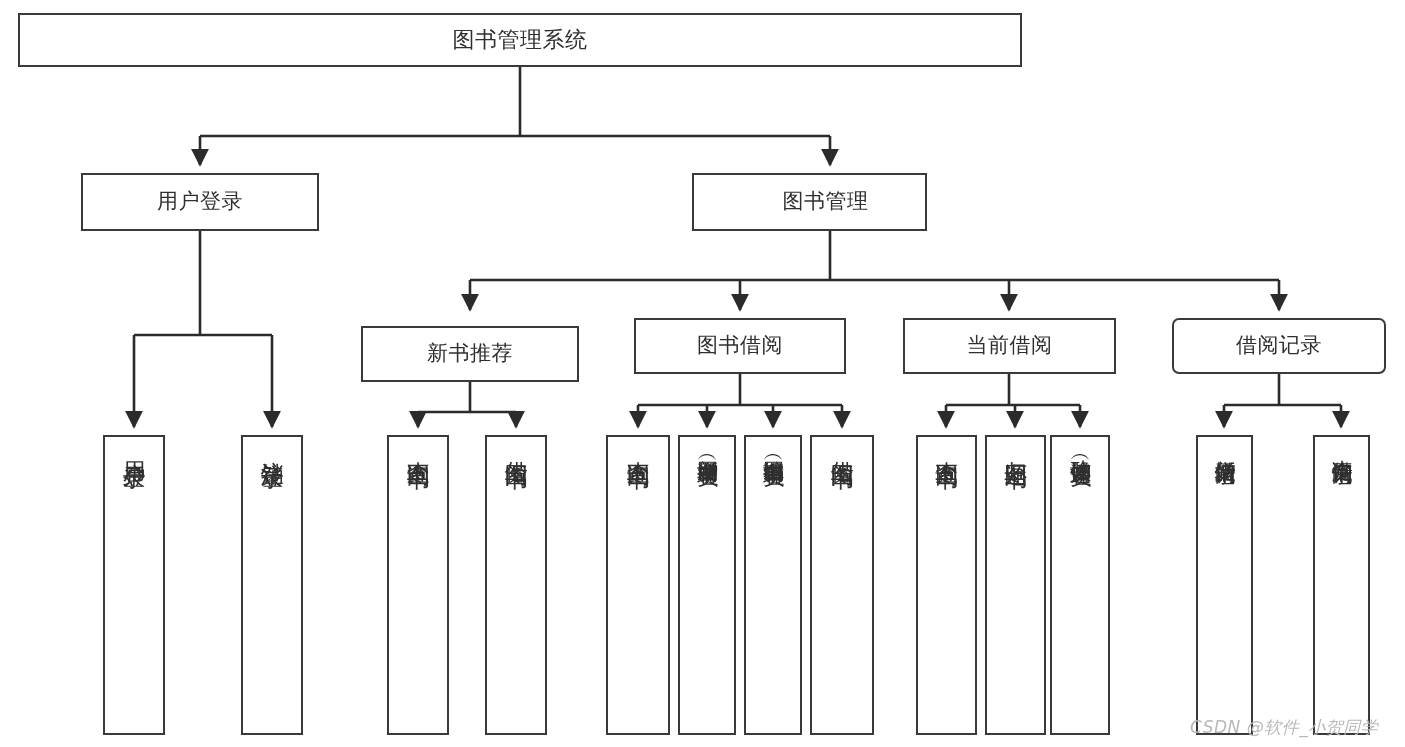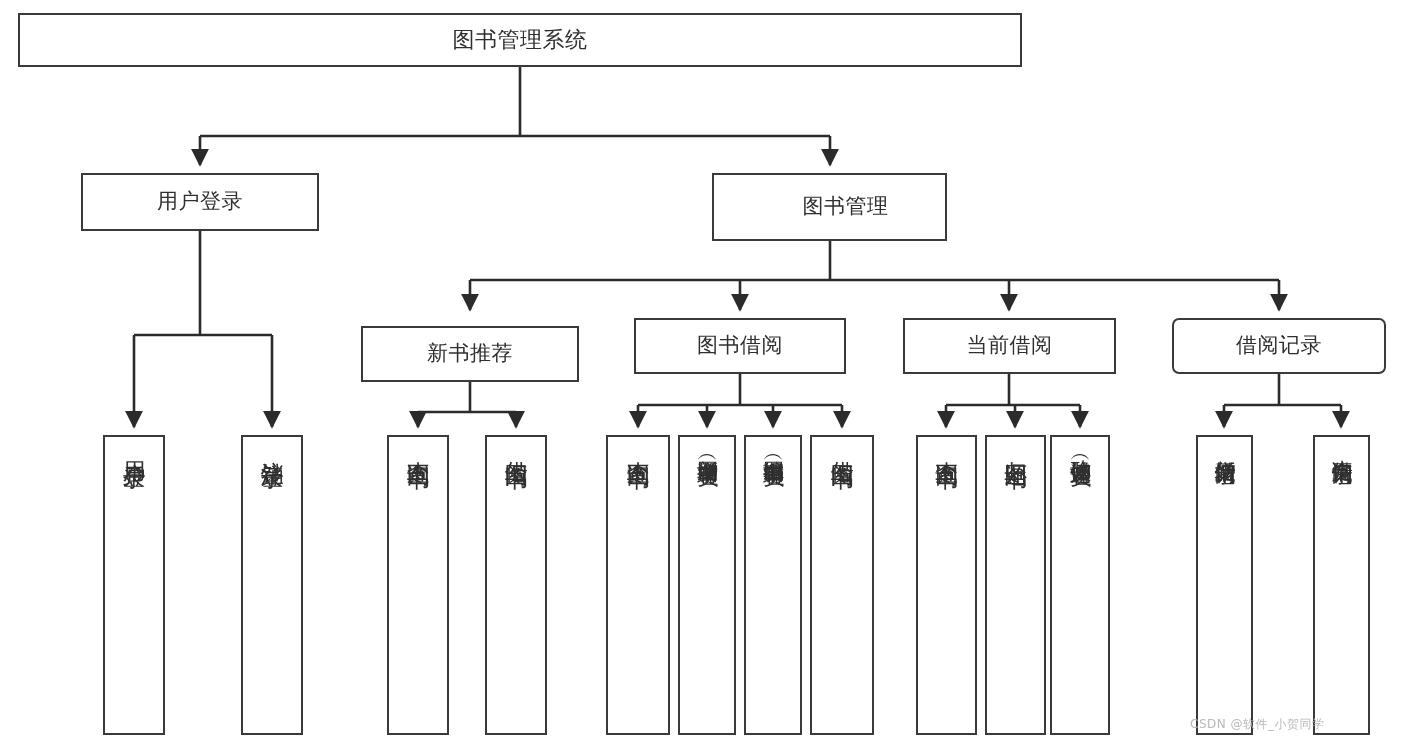--- a/index.html
+++ b/index.html
@@ -60,24 +60,25 @@
     -webkit-text-orientation:upright;
   }
   .node.v.narrow .label{
     font-size:21px;
     letter-spacing:1px;
   }
   .watermark{
     position:absolute;
     z-index:5;
     color:#b9b9b9;
-    font-size:12px;
+    font-size:17px;
     white-space:nowrap;
     letter-spacing:0.5px;
     font-family:"DejaVu Sans","Liberation Sans",sans-serif;
+    font-style:italic;
   }
 </style>
 </head>
 <body>
 
 <div id="canvas">
 
   <svg id="edges" viewBox="0 0 1405 747" width="1405" height="747" xmlns="http://www.w3.org/2000/svg">
     <defs>
       <marker id="arrow" viewBox="0 0 10 10" refX="9" refY="5" markerWidth="7" markerHeight="7" orient="auto-start-reverse">
@@ -129,21 +130,21 @@
   </svg>
 
   <div class="node h root" style="left:18px;top:13px;width:1004px;height:54px;">
     <span class="label">图书管理系统</span>
   </div>
 
   <div class="node h" style="left:81px;top:173px;width:238px;height:58px;">
     <span class="label">用户登录</span>
   </div>
 
-  <div class="node h" style="left:712px;top:173px;width:235px;height:68px;padding-left:32px;">
+  <div class="node h" style="left:692px;top:173px;width:235px;height:58px;padding-left:32px;">
     <span class="label">图书管理</span>
   </div>
 
   <div class="node h" style="left:361px;top:318px;width:218px;height:56px;margin-top:8px;">
     <span class="label">新书推荐</span>
   </div>
 
   <div class="node h" style="left:903px;top:318px;width:213px;height:56px;">
     <span class="label">当前借阅</span>
   </div>

